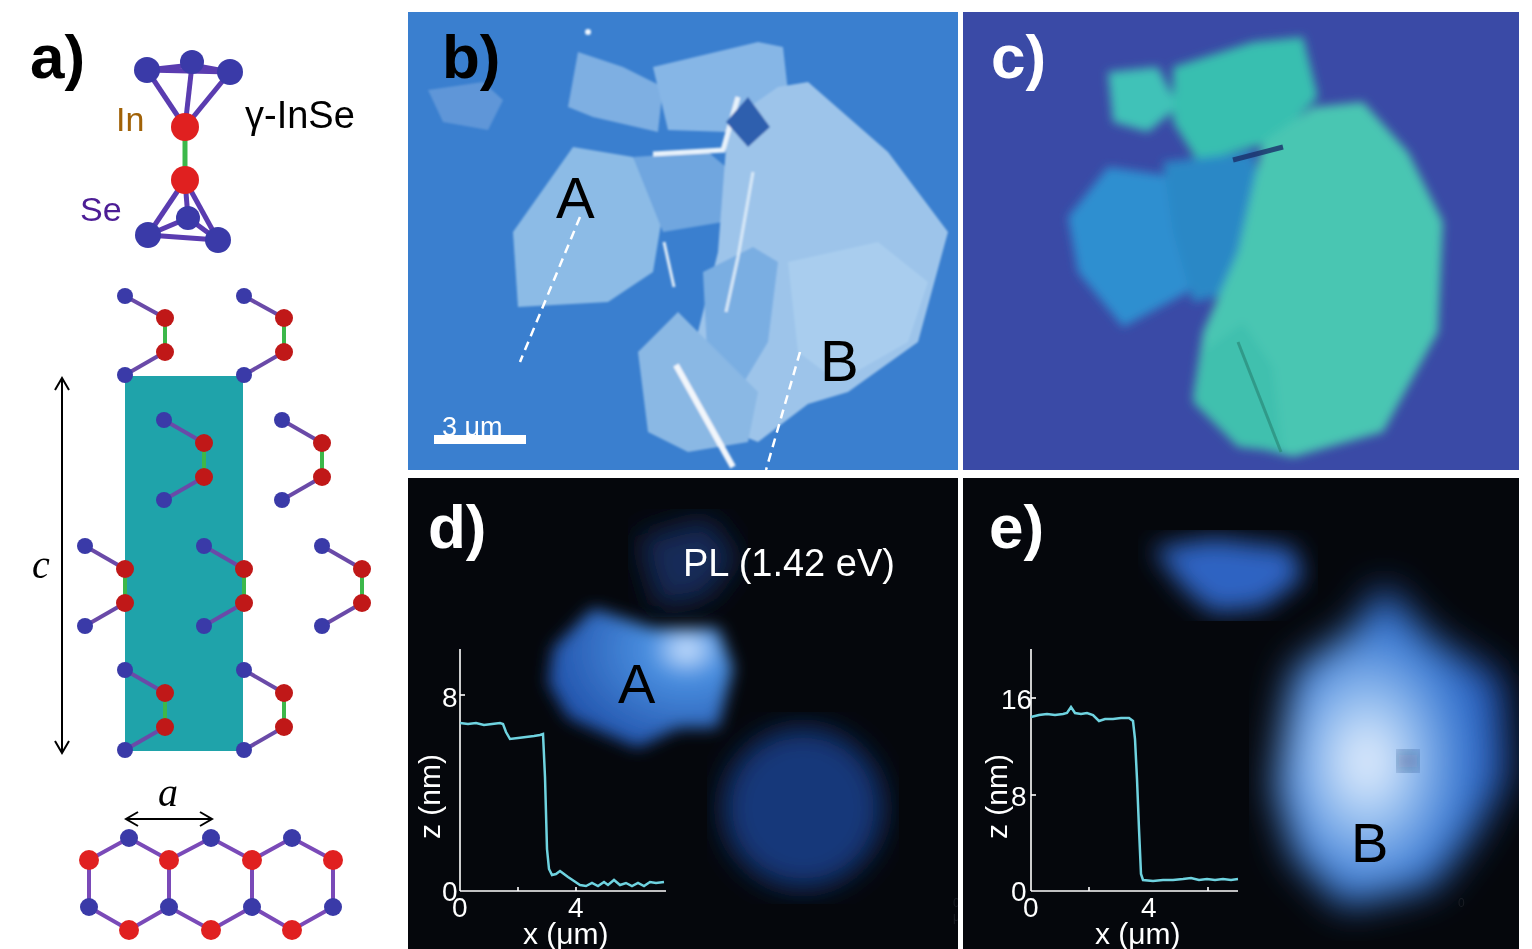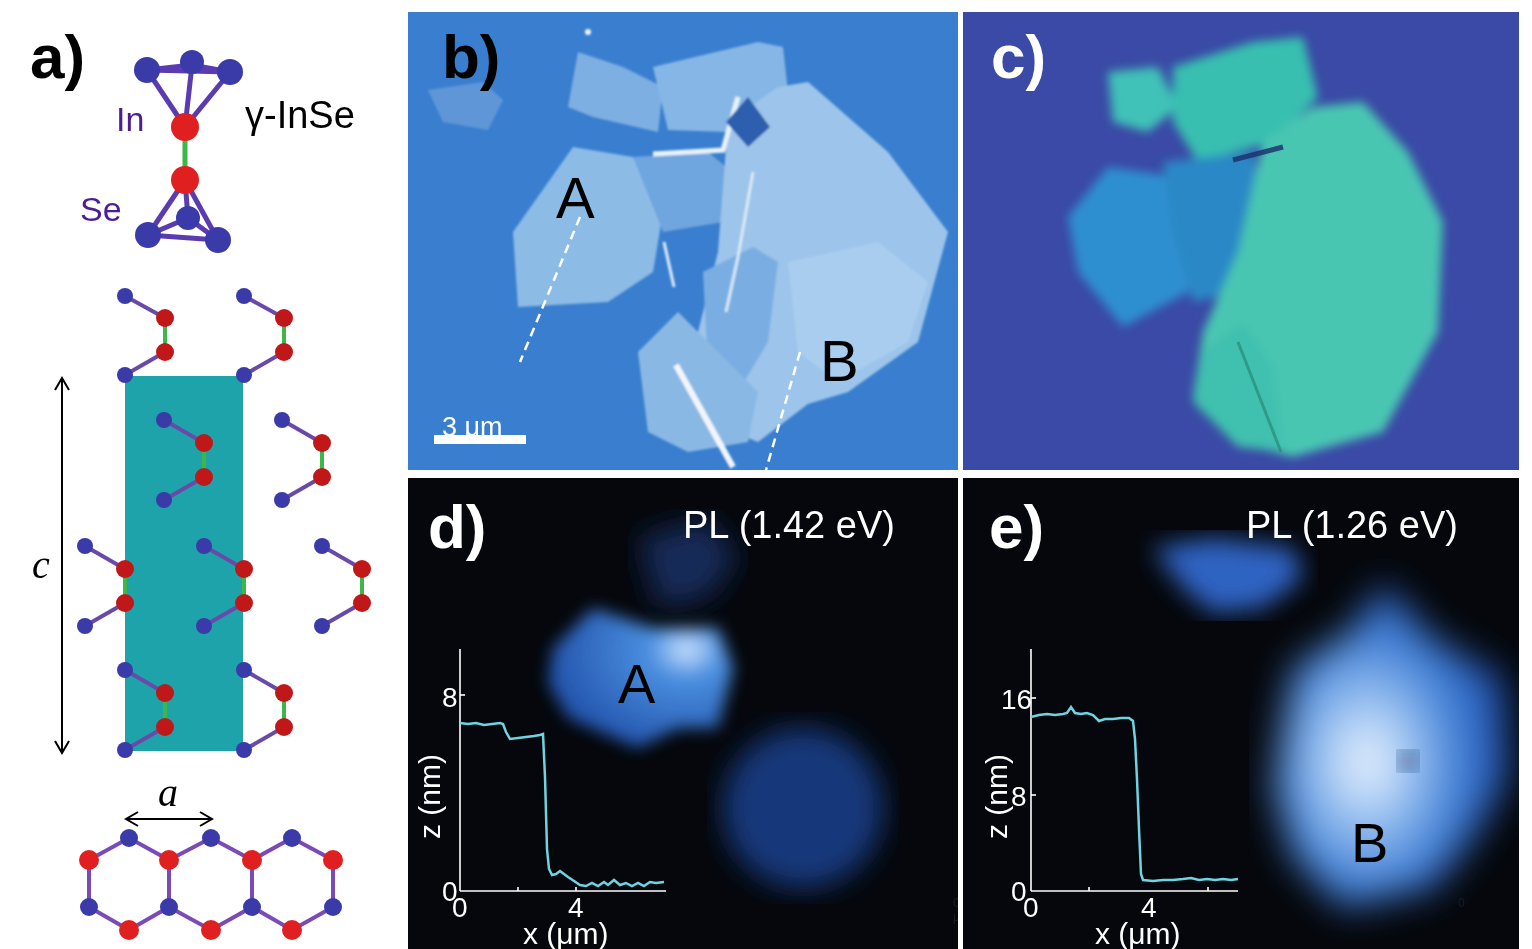--- a/index.html
+++ b/index.html
@@ -1,34 +1,34 @@
 <!DOCTYPE html>
 <html><head>
 <meta charset="utf-8">
 <style>
   html, body { margin: 0; padding: 0; background: #ffffff; }
   body { width: 1532px; height: 949px; position: relative; overflow: hidden; font-family: "Liberation Sans", sans-serif; }
   .abs { position: absolute; }
   .panel { position: absolute; overflow: hidden; }
   .panel-label { position: absolute; font-family: "Liberation Sans", sans-serif; font-weight: bold; font-size: 62px; line-height: 1; }
   .big-letter { position: absolute; font-family: "Liberation Sans", sans-serif; font-size: 66px; line-height: 1; color: #000; }
-  .pl-label { position: absolute; font-family: "Liberation Sans", sans-serif; font-size: 38px; color: #ffffff; line-height: 1; }
+  .pl-label { position: absolute; font-family: "Liberation Sans", sans-serif; font-size: 38px; color: #ffffff; line-height: 1; margin-top: 38px; }
   .scalebar-text { position: absolute; font-family: "Liberation Sans", sans-serif; font-size: 27px; color: #ffffff; }
   .scalebar { position: absolute; background: #ffffff; }
   svg { display: block; }
   .axis-text { font-family: "Liberation Sans", sans-serif; fill: #ffffff; }
   .atom-label { position: absolute; font-family: "Liberation Sans", sans-serif; font-size: 34px; line-height: 1; }
   .lattice-label { position: absolute; font-family: "Liberation Serif", serif; font-style: italic; font-size: 40px; line-height: 1; color: #000; }
 </style>
 </head>
 <body>
 
 <div class="panel" style="left:0; top:0; width:400px; height:949px; background:#fff;">
   <div class="panel-label" style="left:30px; top:26px; color:#000;">a)</div>
-  <div class="atom-label" style="left:116px; top:102px; color:#4c1d95;">In</div>
+  <div class="atom-label" style="left:116px; top:102px; color:#a16207;">In</div>
   <div class="atom-label" style="left:80px; top:192px; color:#4c1d95;">Se</div>
   <div class="atom-label" style="left:245px; top:96px; color:#000; font-size:38px;text-align:right;">γ-InSe</div>
 
   <svg width="400" height="949" style="position:absolute; left:0; top:0;">
 
     <g stroke="#5a3cb0" stroke-width="5">
       <line x1="147" y1="70" x2="192" y2="65"></line>
       <line x1="192" y1="65" x2="230" y2="72"></line>
       <line x1="147" y1="70" x2="230" y2="72"></line>
       <line x1="147" y1="70" x2="185" y2="127"></line>
@@ -290,21 +290,20 @@
           <stop offset="0.3" stop-color="#9cc4f2"></stop>
           <stop offset="0.65" stop-color="#3f7fd6"></stop>
           <stop offset="1" stop-color="#1f4fb0"></stop>
       </radialGradient>
     </defs>
     <polygon filter="url(#blurE)" points="190,70 250,60 330,70 340,100 300,130 250,135 220,110" fill="#2e63c2"></polygon>
     <polygon filter="url(#blurE2)" points="330,190 390,150 420,105 470,160 540,200 545,300 510,360 470,410 380,430 330,380 310,310 320,240" fill="url(#gB)"></polygon>
     <circle cx="445" cy="283" r="10" fill="#17306a" filter="url(#blurE)"></circle>
   </svg>
   <div class="panel-label" style="left:26px; top:18px; color:#ffffff;">e)</div>
-  <div class="pl-label" style="left:283px; top:28px;">PL (1.26 eV)</div>
   <div class="big-letter" style="left:388px; top:337px; font-size:56px;">B</div>
   <div class="abs" style="left:495px; top:418px; color:#1a1d24; font-size:12px;">0</div>
 
   <svg width="300" height="300" style="position:absolute; left:0; top:171px;">
     <line x1="68" y1="0" x2="68" y2="242" stroke="#ffffff" stroke-width="1.6"></line>
     <line x1="68" y1="242" x2="275" y2="242" stroke="#ffffff" stroke-width="1.6"></line>
     <line x1="68" y1="49" x2="73" y2="49" stroke="#ffffff" stroke-width="1.6"></line>
     <line x1="68" y1="146" x2="73" y2="146" stroke="#ffffff" stroke-width="1.6"></line>
     <line x1="126" y1="238" x2="126" y2="242" stroke="#ffffff" stroke-width="1.6"></line>
     <line x1="245" y1="238" x2="245" y2="242" stroke="#ffffff" stroke-width="1.6"></line>

